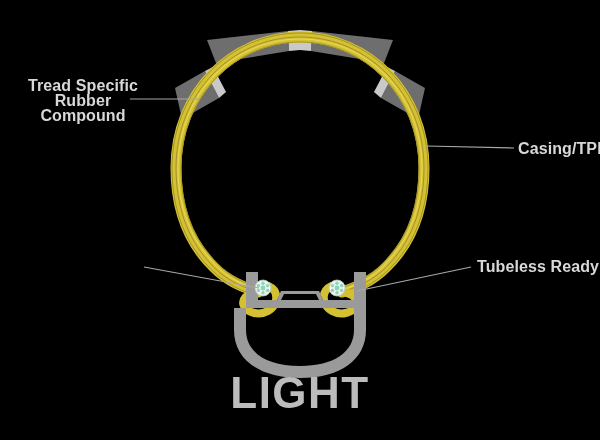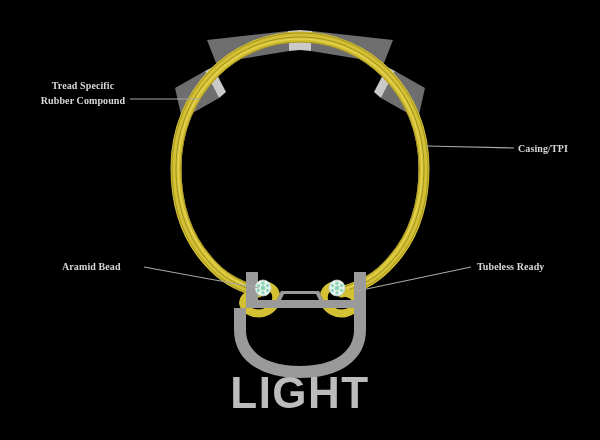--- a/index.html
+++ b/index.html
@@ -18,22 +18,22 @@
   #diagram {
     position: absolute;
     left: 0;
     top: 0;
     width: 600px;
     height: 440px;
   }
   .callout-label {
     position: absolute;
     color: #d8d8d8;
-    font-family: Liberation Serif, serif;
-    font-size: 10px;
+    font-family: Liberation Sans, sans-serif;
+    font-size: 16px;
     font-weight: bold;
     line-height: 15px;
     letter-spacing: 0.1px;
     white-space: pre-line;
     -webkit-font-smoothing: antialiased;
   }
   #label-tread {
     left: 18px;
     top: 78px;
     width: 130px;
@@ -221,19 +221,18 @@
       <line x1="144" y1="267" x2="259" y2="288"></line>
       <line x1="357" y1="291" x2="471" y2="267"></line>
     </g>
   </svg>
 
   <div class="callout-label" id="label-tread">Tread Specific
 Rubber Compound</div>
 
   <div class="callout-label" id="label-casing">Casing/TPI</div>
 
-  <div class="callout-label" id="label-aramid">Aramid Bead</div>
 
   <div class="callout-label" id="label-tubeless">Tubeless Ready</div>
 
   <div id="wordmark">LIGHT</div>
 
 </div>
 
 </body></html>

